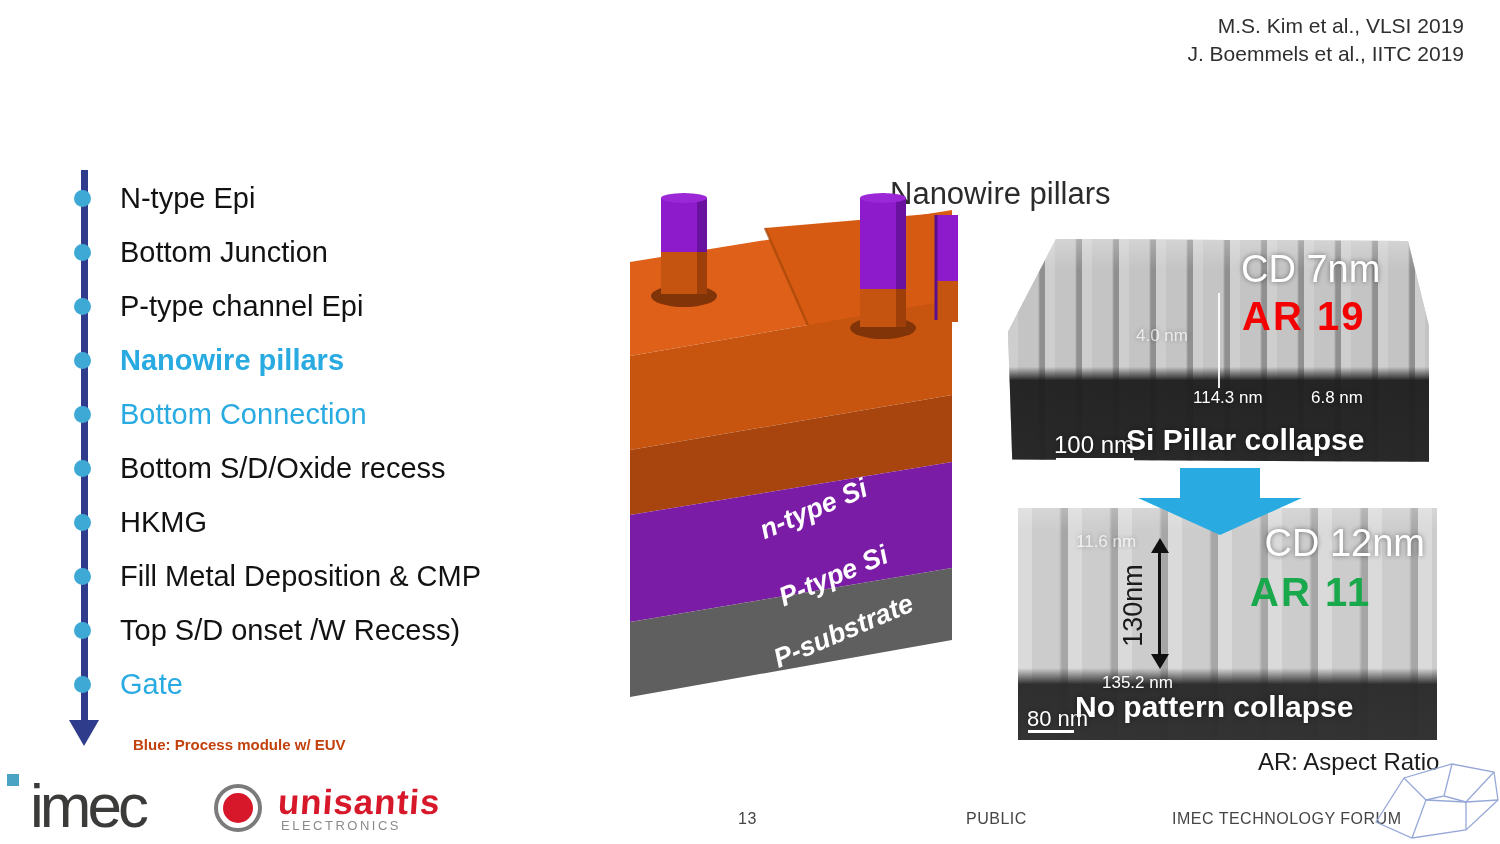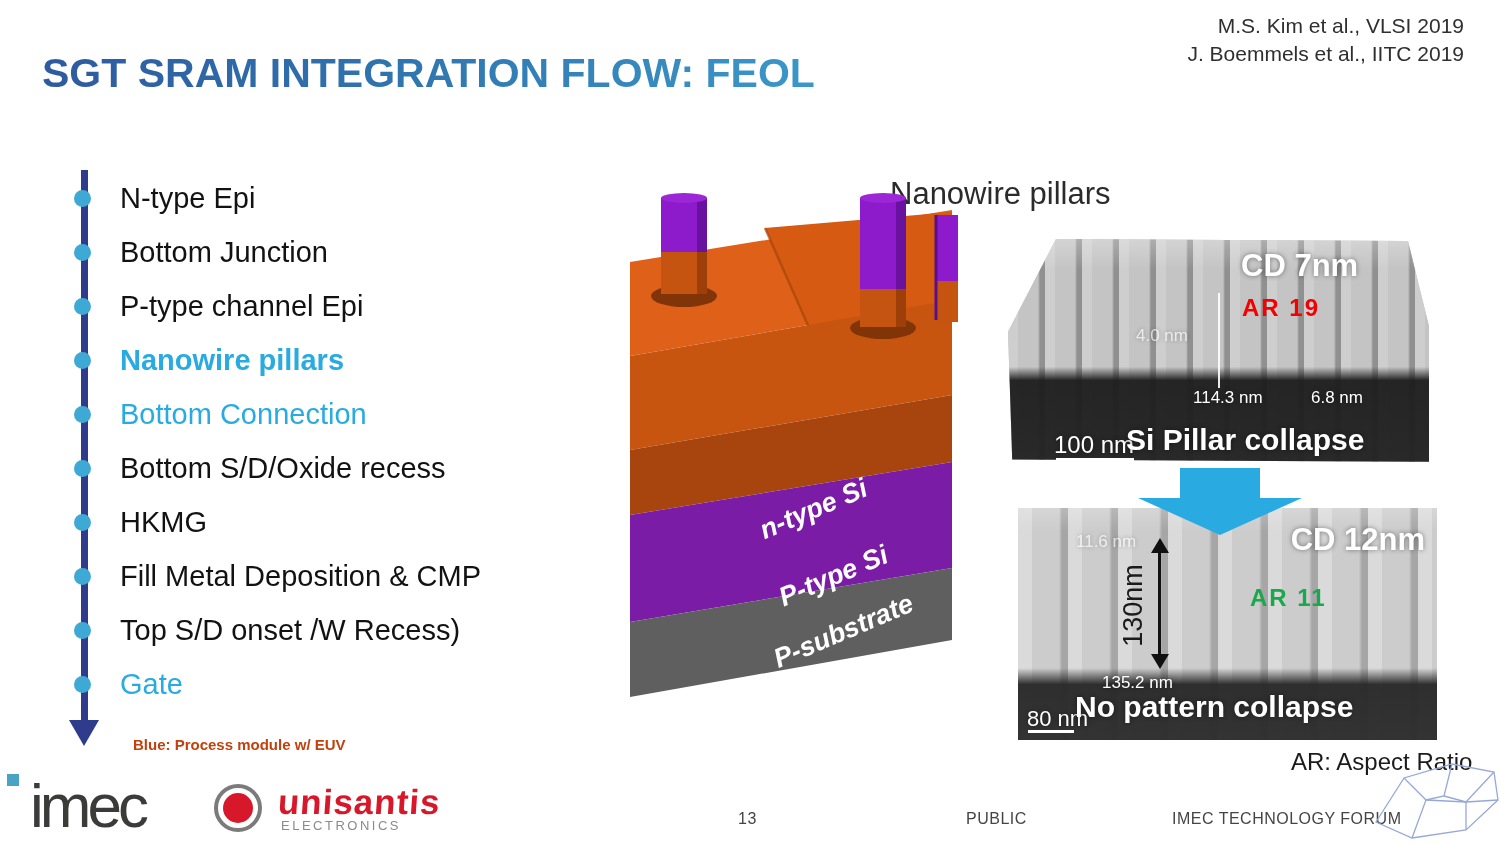--- a/index.html
+++ b/index.html
@@ -48,52 +48,51 @@
   .sem-top-overlay{left:1008px;top:238px;width:421px;height:226px;}
   .sem-bottom{
     left:1018px;top:508px;width:419px;height:232px;
     background-color:#d5d5d5;
     background-image:
       linear-gradient(180deg, rgba(255,255,255,.2) 0%, rgba(255,255,255,0) 10%, rgba(0,0,0,0) 69%, rgba(40,40,40,.96) 76%, rgba(46,46,46,.97) 100%),
       repeating-linear-gradient(90deg,#dadada 0 14px,#cccccc 14px 41px,#a6a6a6 44px 50px);
   }
   .sem-bottom-overlay{left:1018px;top:508px;width:419px;height:232px;}
   .sem-white{color:#ffffff;text-shadow:0 0 5px rgba(0,0,0,.45);}
-  .cd-label{font-size:31px;font-weight:bold;white-space:nowrap;}
-  .ar-label{font-size:24px;font-weight:bold;letter-spacing:2px;white-space:nowrap;}
+  .cd-label{font-size:38px;font-weight:normal;white-space:nowrap;}
+  .ar-label{font-size:40px;font-weight:bold;letter-spacing:2px;white-space:nowrap;}
   .meas{font-size:17px;white-space:nowrap;}
   .meas.faint{opacity:.65;}
   .scalebar-label{font-size:24px;white-space:nowrap;}
   .scalebar{background:#fff;height:3px;}
   .sem-caption{font-size:30px;font-weight:bold;white-space:nowrap;}
   .bright-line{width:2px;background:rgba(255,255,255,.9);}
 
   
   .varrow-line{width:3px;background:#111;}
   .varrow-t{width:0;height:0;border-left:9px solid transparent;border-right:9px solid transparent;}
   .rot90{transform:rotate(-90deg);transform-origin:center center;font-size:27px;color:#1b1b1b;white-space:nowrap;text-align:center;}
 
-  .ar-note{left:1258px;top:748px;font-size:24px;color:#1b1b1b;white-space:nowrap;margin-left:33px;}
+  .ar-note{left:1258px;top:748px;font-size:24px;color:#1b1b1b;white-space:nowrap;}
 
   
   .blue-square{left:7px;top:774px;width:12px;height:12px;background:#4ba3c4;}
   .imec-logo{left:30px;top:770px;font-size:62px;font-weight:normal;color:#3b3b3a;letter-spacing:-4px;}
   .uni-ring{left:214px;top:784px;width:40px;height:40px;border:4px solid #7b7b7b;border-radius:50%;background:#fff;}
   .uni-dot{left:223px;top:793px;width:30px;height:30px;border-radius:50%;background:#d7182a;}
   .uni-name{left:278px;top:782px;font-size:35px;font-weight:bold;color:#d7182a;letter-spacing:1px;transform:skewX(-4deg);}
   .uni-sub{left:281px;top:818px;font-size:13px;color:#8a8a8a;letter-spacing:2.5px;}
   .foot-small{font-size:16px;color:#454545;letter-spacing:.5px;white-space:nowrap;}
   .wireframe{left:1368px;top:756px;}
 </style>
 </head>
 <body>
 
 <div class="slide">
 
-  <div class="abs title">SGT SRAM INTEGRATION FLOW: FEOL</div>
   <div class="abs citations">
     <div>M.S. Kim et al., VLSI 2019</div>
     <div>J. Boemmels et al., IITC 2019</div>
   </div>
 
   <div class="abs flow">
     <div class="flow-line"></div>
     <div class="flow-arrowhead"></div>
 
     <div class="flow-item" style="top:1px"><span class="dot"></span><span>N-type Epi</span></div>
@@ -159,21 +158,21 @@
     <div class="abs sem-white meas" style="left:303px;top:150px;">6.8 nm</div>
     <div class="abs sem-white scalebar-label" style="left:46px;top:193px;">100 nm</div>
     <div class="abs scalebar" style="left:48px;top:220px;width:78px;"></div>
     <div class="abs sem-white sem-caption" style="left:118px;top:185px;">Si Pillar collapse</div>
   </div>
 
   <div class="abs sem-bottom"></div>
   <div class="abs sem-bottom-overlay">
     <div class="abs sem-white meas faint" style="left:58px;top:24px;">11.6 nm</div>
     <div class="abs sem-white cd-label" style="right:12px;top:14px;">CD 12nm</div>
-    <div class="abs ar-label" style="left:232px;top:76px;color:#19a84c;">AR 11</div>
+    <div class="abs ar-label" style="left:232px;top:62px;color:#19a84c;">AR 11</div>
 
     <div class="abs varrow-t" style="left:133px;top:30px;border-bottom:15px solid #111;"></div>
     <div class="abs varrow-line" style="left:140px;top:43px;height:104px;"></div>
     <div class="abs varrow-t" style="left:133px;top:146px;border-top:15px solid #111;"></div>
     <div class="abs rot90" style="left:50px;top:82px;width:130px;">130nm</div>
     <div class="abs sem-white meas" style="left:84px;top:165px;">135.2 nm</div>
     <div class="abs sem-white scalebar-label" style="left:9px;top:198px;font-size:22px;">80 nm</div>
     <div class="abs scalebar" style="left:10px;top:222px;width:46px;"></div>
     <div class="abs sem-white sem-caption" style="left:57px;top:182px;">No pattern collapse</div>
   </div>

